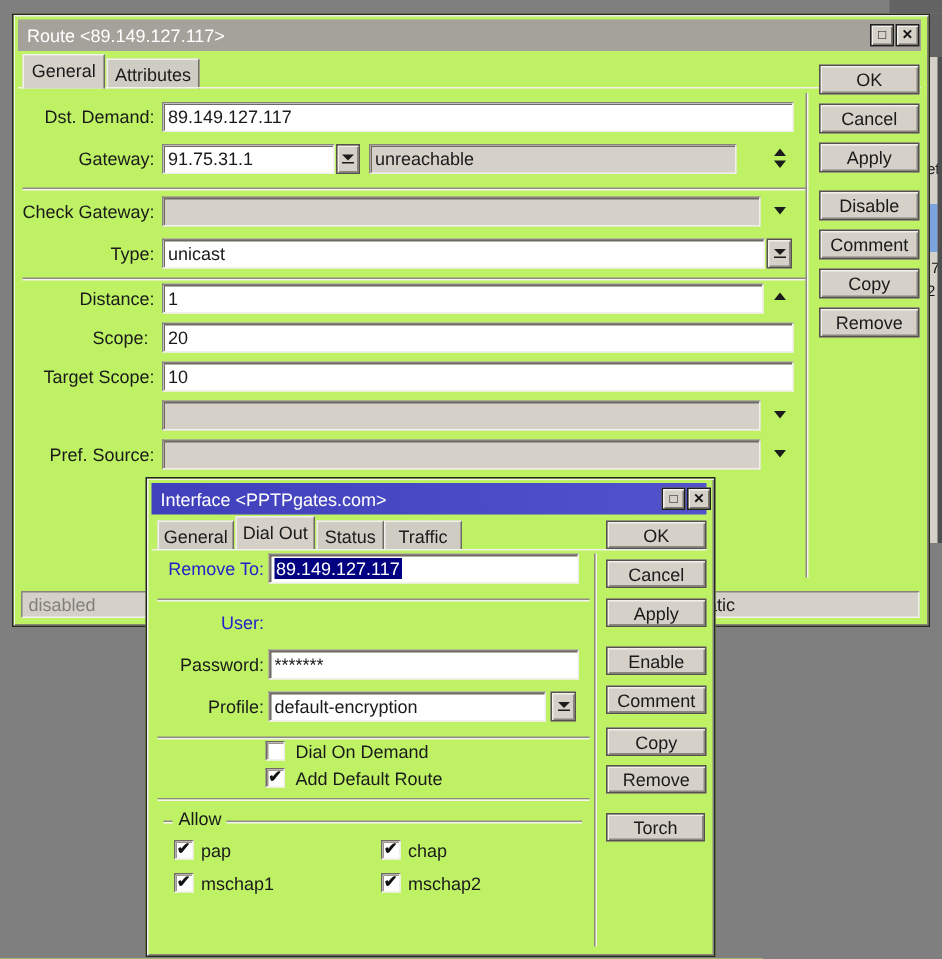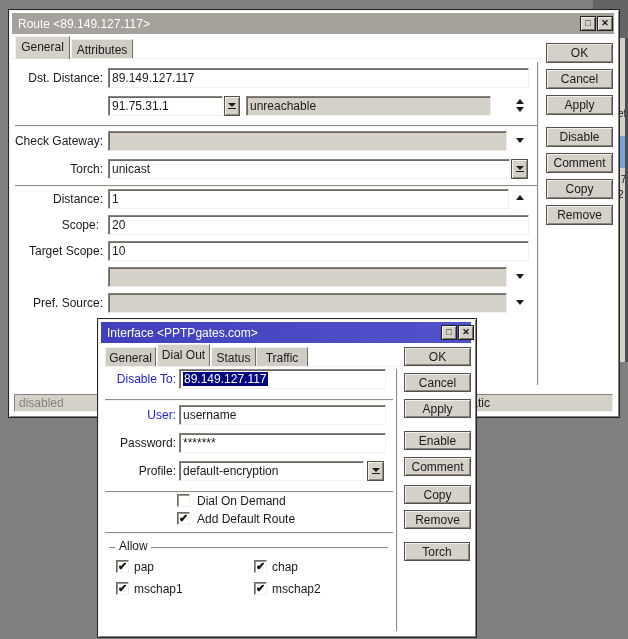--- a/index.html
+++ b/index.html
@@ -3,21 +3,21 @@
 <meta charset="utf-8">
 <style>
   html,body{margin:0;padding:0}
   body{
     position:relative;width:628px;height:639px;overflow:hidden;
     background:#7f7f7f;
     font-family:"Liberation Sans",sans-serif;font-size:12px;color:#1a1a1a;
   }
   
   .dlg{
-    position:absolute;background:#ffffff;border:1px solid #262626;
+    position:absolute;background:#bef264;border:1px solid #262626;
     box-shadow:inset 1px 1px 0 #f1f0ec, inset -1px -1px 0 #86827c;
   }
   .titlebar{
     position:absolute;left:3px;top:3px;height:21px;color:#fff;
     display:flex;align-items:center;padding-left:6px;box-sizing:border-box;
     white-space:nowrap;overflow:hidden;
   }
   .titlebar.inactive{background:#a5a19b}
   .titlebar.active{background:linear-gradient(90deg,#4040bc,#5252cc)}
   .tb-btn{
@@ -102,41 +102,42 @@
   <div class="titlebar inactive" style="width:602px">
     <span>Route &lt;89.149.127.117&gt;</span>
   </div>
   <button class="tb-btn" style="left:571px;top:6px">□</button>
   <button class="tb-btn" style="left:588px;top:6px">✕</button>
 
   <div class="tab active" style="left:6px;top:26px;width:55px;height:23px">General</div>
   <div class="tab" style="left:62px;top:29px;width:62px;height:20px">Attributes</div>
   <div class="content-top" style="left:3px;top:48px;width:602px"></div>
 
-  <span class="flabel" style="left:4px;top:58px;width:90px">Dst. Distance:</span>
+  <span class="flabel" style="left:4px;top:58px;width:90px">Dst. Demand:</span>
   <div class="input" style="left:99px;top:58px;width:421px">89.149.127.117</div>
 
+  <span class="flabel" style="left:4px;top:86px;width:90px">Gateway:</span>
   <div class="input" style="left:99px;top:86px;width:115px">91.75.31.1</div>
   <div class="combo-btn" style="left:215px;top:86px;width:16px;height:20px">
     <span class="tri"></span>
     <span class="bar"></span>
   </div>
   <div class="combo-gray" style="left:237px;top:86px;width:245px">unreachable</div>
   <div>
     <span class="arr-up" style="left:507px;top:89px"></span>
     <span class="arr-down" style="left:507px;top:97px"></span>
   </div>
 
   <div class="groove" style="left:6px;top:115px;width:524px"></div>
 
   <span class="flabel" style="left:4px;top:121px;width:90px">Check Gateway:</span>
   <div class="combo-gray" style="left:99px;top:121px;width:399px"></div>
   <span class="arr-down" style="left:507px;top:128px"></span>
 
-  <span class="flabel" style="left:4px;top:149px;width:90px">Torch:</span>
+  <span class="flabel" style="left:4px;top:149px;width:90px">Type:</span>
   <div class="input" style="left:99px;top:149px;width:402px">unicast</div>
   <div class="combo-btn" style="left:502px;top:149px;width:17px;height:20px">
     <span class="tri"></span>
     <span class="bar"></span>
   </div>
 
   <div class="groove" style="left:6px;top:175px;width:524px"></div>
 
   <span class="flabel" style="left:4px;top:179px;width:90px">Distance:</span>
   <div class="input" style="left:99px;top:179px;width:401px">1</div>
@@ -175,29 +176,28 @@
   </div>
   <button class="tb-btn" style="left:343px;top:6px">□</button>
   <button class="tb-btn" style="left:360px;top:6px">✕</button>
 
   <div class="tab" style="left:7px;top:28px;width:51px;height:19px">General</div>
   <div class="tab active" style="left:59px;top:25px;width:53px;height:22px">Dial Out</div>
   <div class="tab" style="left:113px;top:28px;width:45px;height:19px">Status</div>
   <div class="tab" style="left:158px;top:28px;width:52px;height:19px">Traffic</div>
   <div class="content-top" style="left:3px;top:47px;width:370px"></div>
 
-  <span class="flabel blue" style="left:4px;top:50px;width:74px">Disable To:</span>
+  <span class="flabel blue" style="left:4px;top:50px;width:74px">Remove To:</span>
   <div class="input" style="left:81px;top:50px;width:207px">
     <span class="sel">89.149.127.117</span>
   </div>
 
   <div class="groove" style="left:7px;top:80px;width:288px"></div>
 
   <span class="flabel blue" style="left:4px;top:86px;width:74px">User:</span>
-  <div class="input" style="left:81px;top:86px;width:207px">username</div>
 
   <span class="flabel" style="left:4px;top:114px;width:74px">Password:</span>
   <div class="input" style="left:81px;top:114px;width:207px">*******</div>
 
   <span class="flabel" style="left:4px;top:142px;width:74px">Profile:</span>
   <div class="input" style="left:81px;top:142px;width:185px">default-encryption</div>
   <div class="combo-btn" style="left:269px;top:142px;width:17px;height:20px">
     <span class="tri"></span>
     <span class="bar"></span>
   </div>

